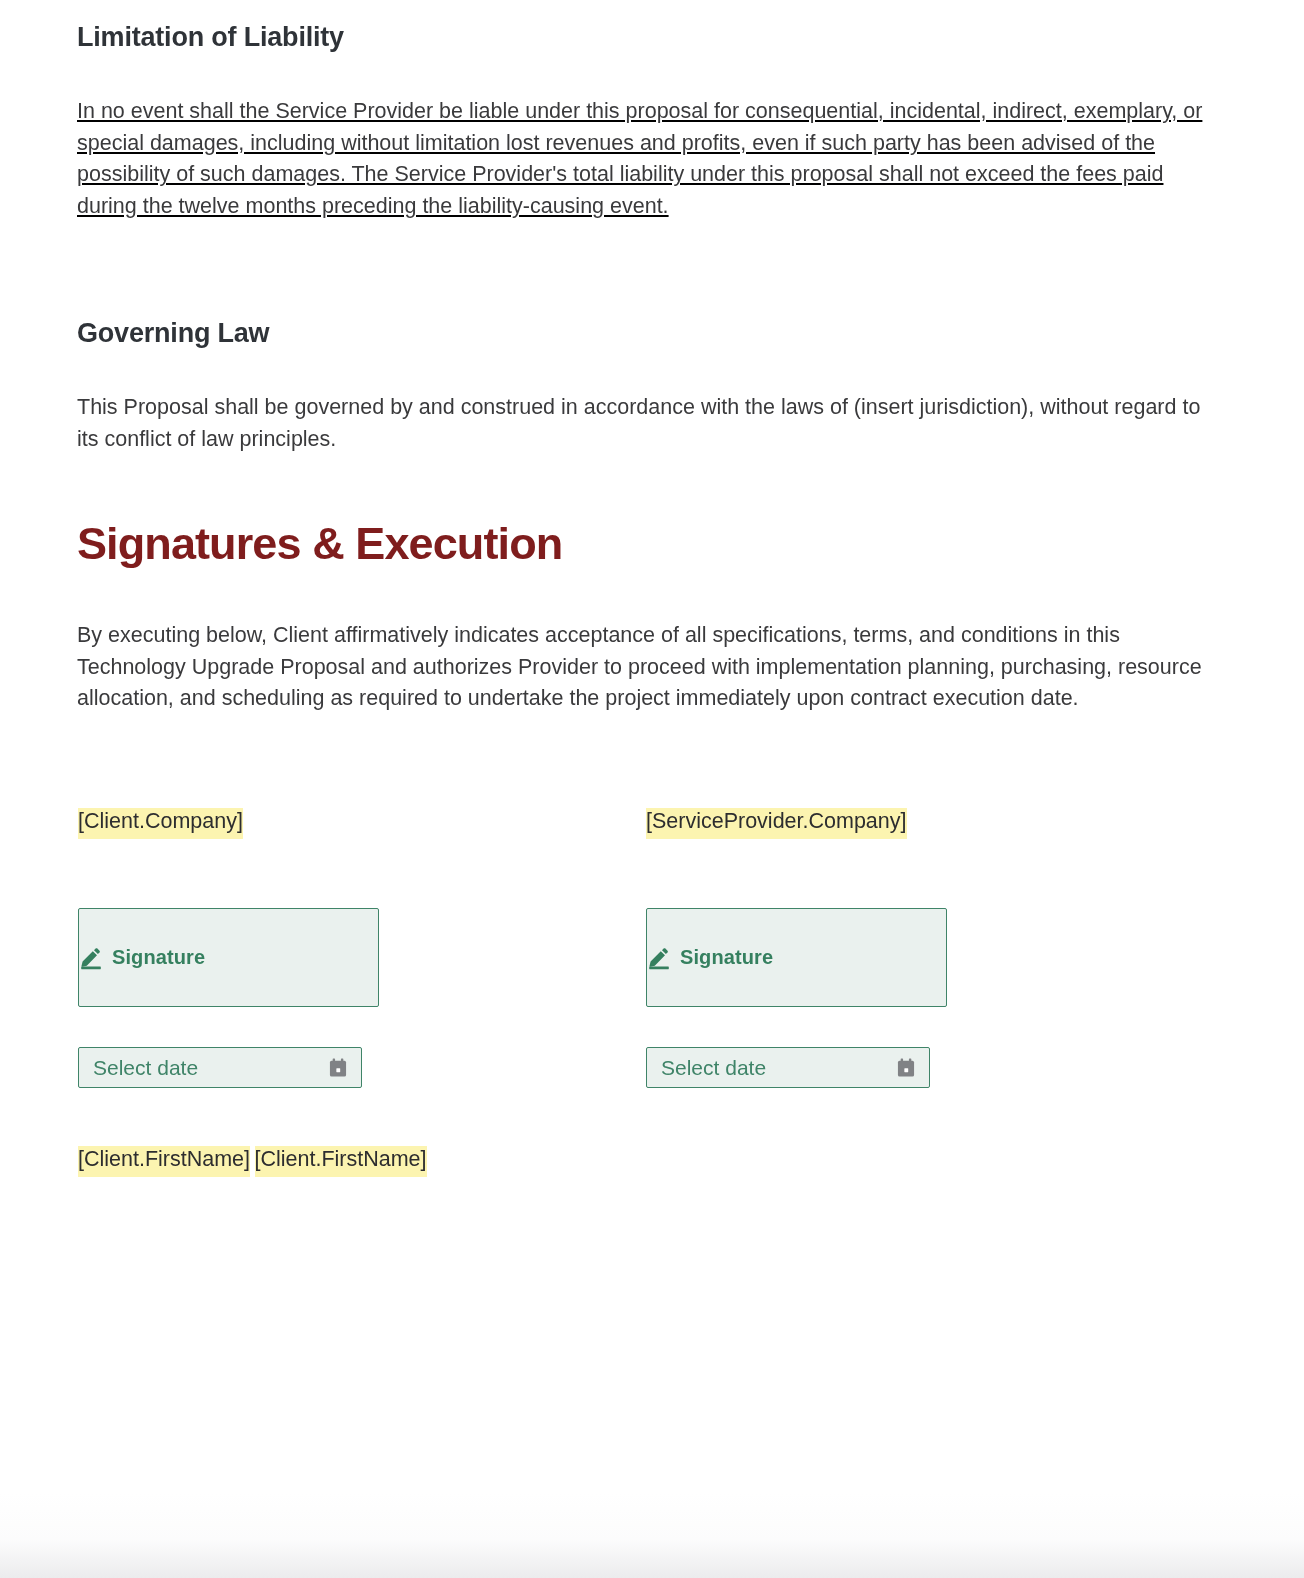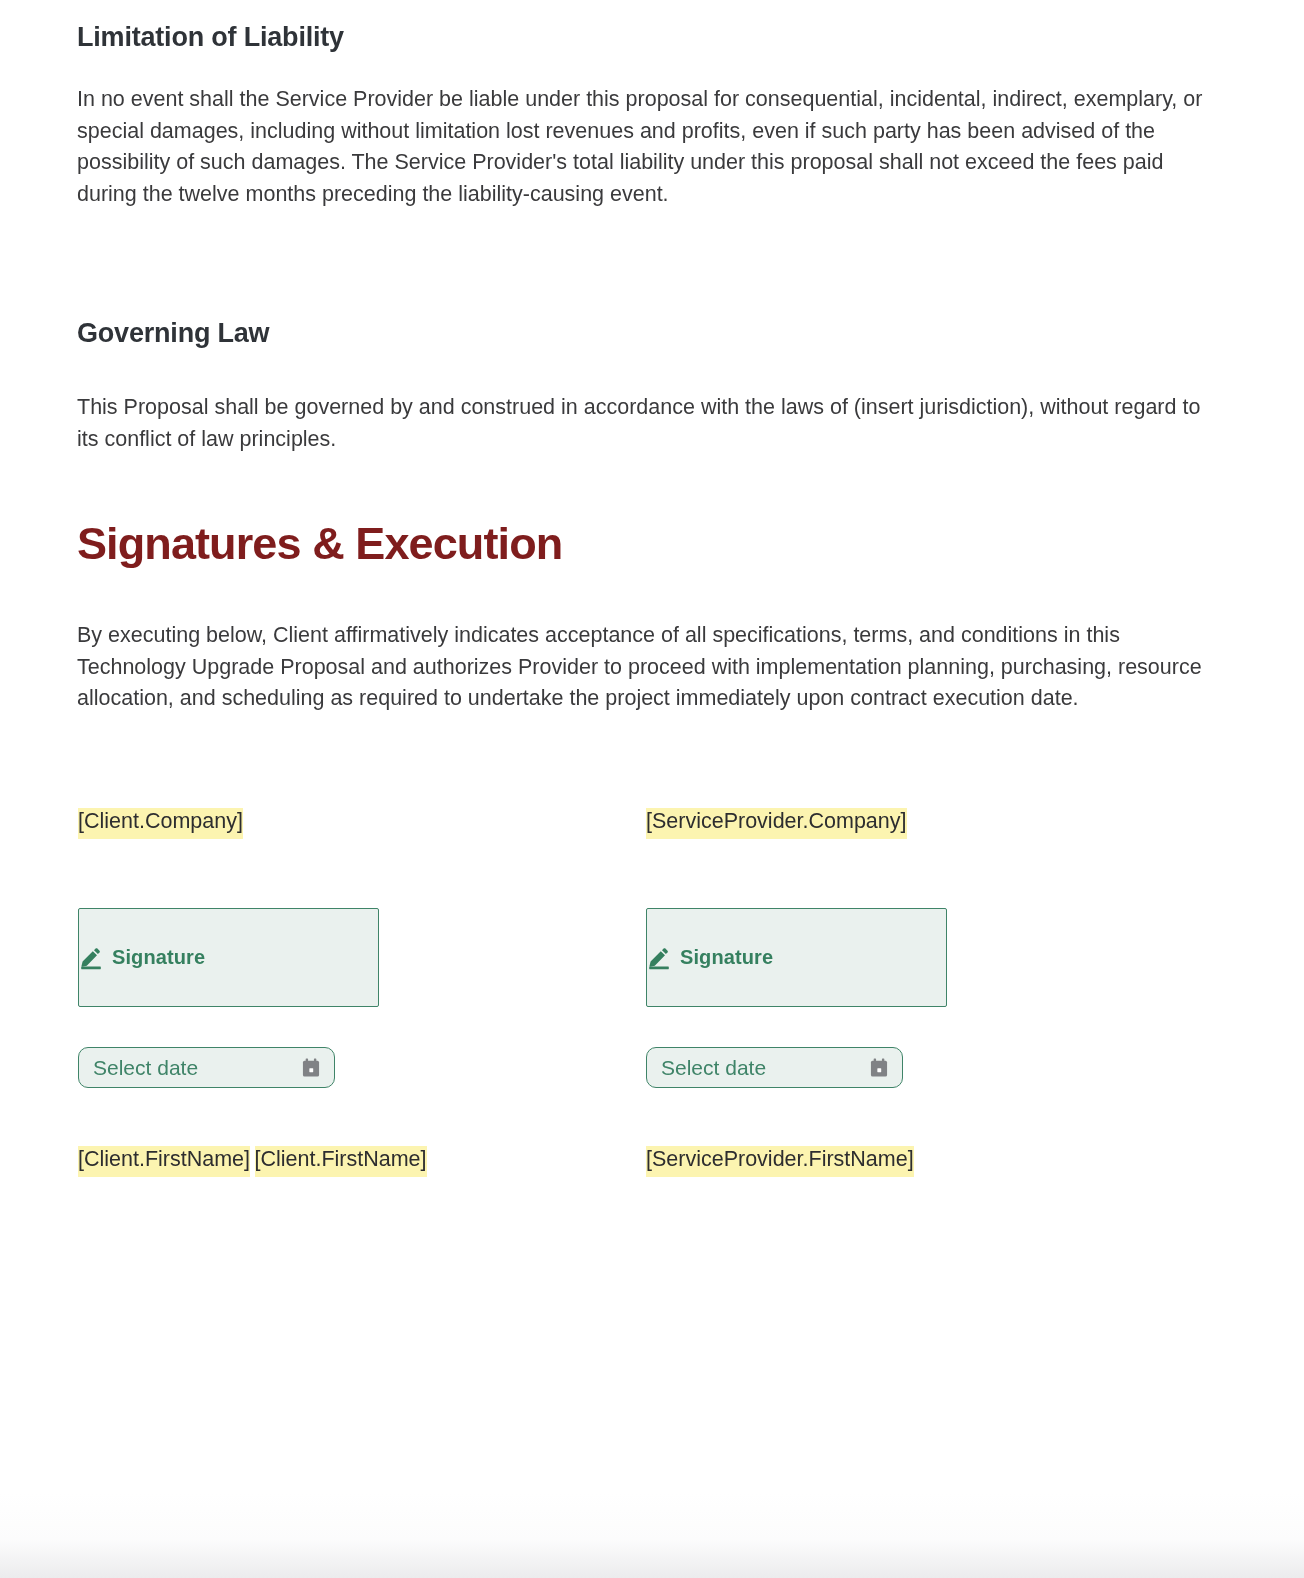--- a/index.html
+++ b/index.html
@@ -59,21 +59,21 @@
   p.body-text {
     font-size: 21.5px;
     line-height: 31.7px;
     color: #3a3a3c;
     margin: 0;
     font-weight: normal;
   }
 
   
   .blk-limitation-heading { position: absolute; left: 0; top: 22px; }
-  .blk-limitation-body    { position: absolute; left: 0; top: 84px; width: 1137px; }
+  .blk-limitation-body    { position: absolute; left: 0; top: 96px; width: 1137px; text-decoration: underline; }
   .blk-governing-heading  { position: absolute; left: 0; top: 318px; }
   .blk-governing-body     { position: absolute; left: 0; top: 392px; width: 1140px; }
   .blk-sig-heading        { position: absolute; left: 0; top: 518px; }
   .blk-sig-body           { position: absolute; left: 0; top: 620px; width: 1125px; }
 
   
   .sig-area {
     position: absolute;
     left: 0;
     top: 806px;
@@ -134,25 +134,25 @@
   .pen-icon {
     width: 24px;
     height: 24px;
     display: block;
   }
 
   .date-box {
     position: absolute;
     top: 241px;
     left: 1px;
-    width: 257px;
+    width: 284px;
     height: 41px;
     background: #eaf1ee;
     border: 1.6px solid #3f8468;
-    border-radius: 10px;
+    border-radius: 2px;
     display: flex;
     align-items: center;
     justify-content: space-between;
     padding: 0 12px 0 14px;
     box-sizing: border-box;
     cursor: pointer;
   }
   .date-placeholder {
     font-size: 21px;
     color: #3f8468;
@@ -272,23 +272,20 @@
             <svg viewBox="0 0 24 24" width="22" height="22" aria-hidden="true">
               <rect x="6.2" y="1.6" width="2.6" height="4.2" rx="0.7" fill="#808285"></rect>
               <rect x="15.2" y="1.6" width="2.6" height="4.2" rx="0.7" fill="#808285"></rect>
               <rect x="3.2" y="4.2" width="17.6" height="17.2" rx="1.8" fill="#808285"></rect>
               <rect x="10.2" y="12.4" width="4.2" height="4.2" rx="0.5" fill="#ffffff"></rect>
             </svg>
           </span>
         </div>
 
         <div class="name-row right-names">
-          <div class="token-line">
-            <span class="token">[ServiceProvider.FirstName]</span>
-          </div>
         </div>
 
       </div>
 
     </div>
 
   </div>
 
   <div class="page-shadow-bottom"></div>
 </div>

